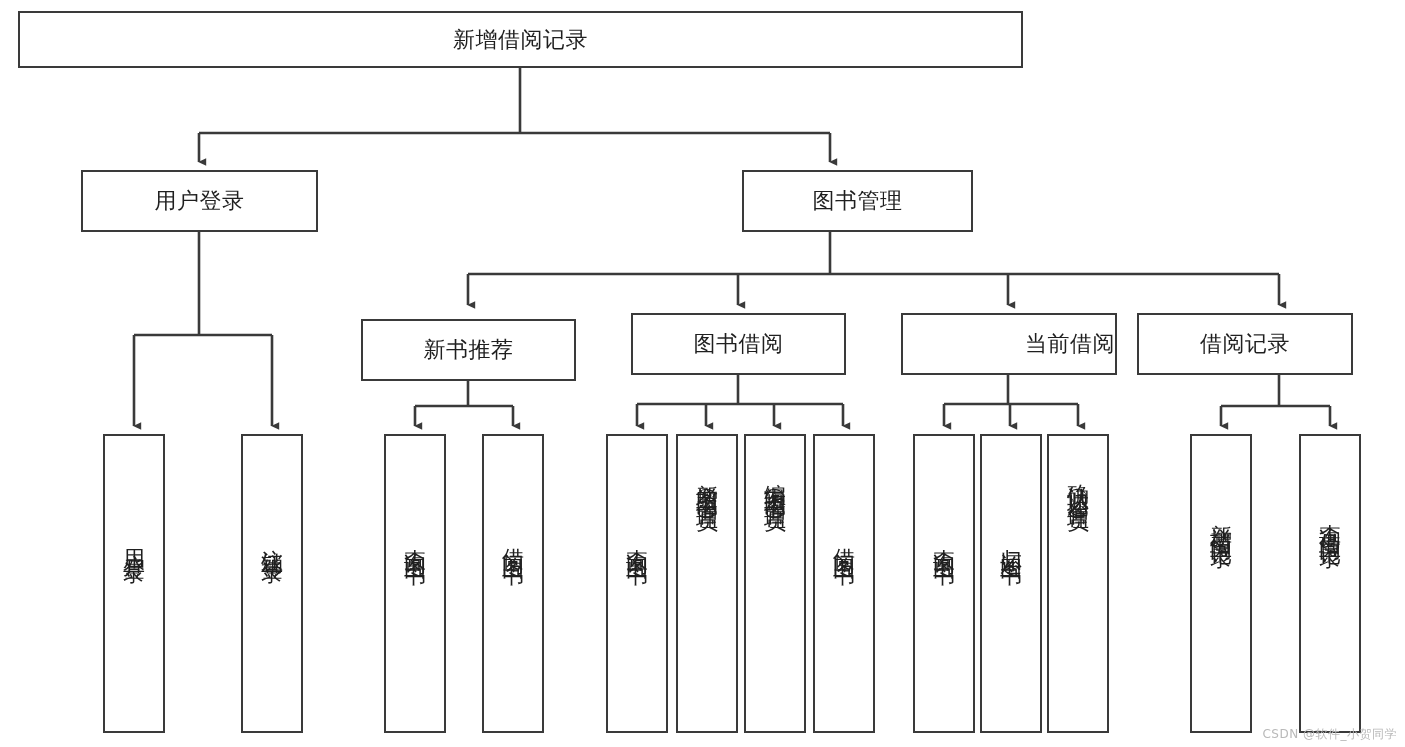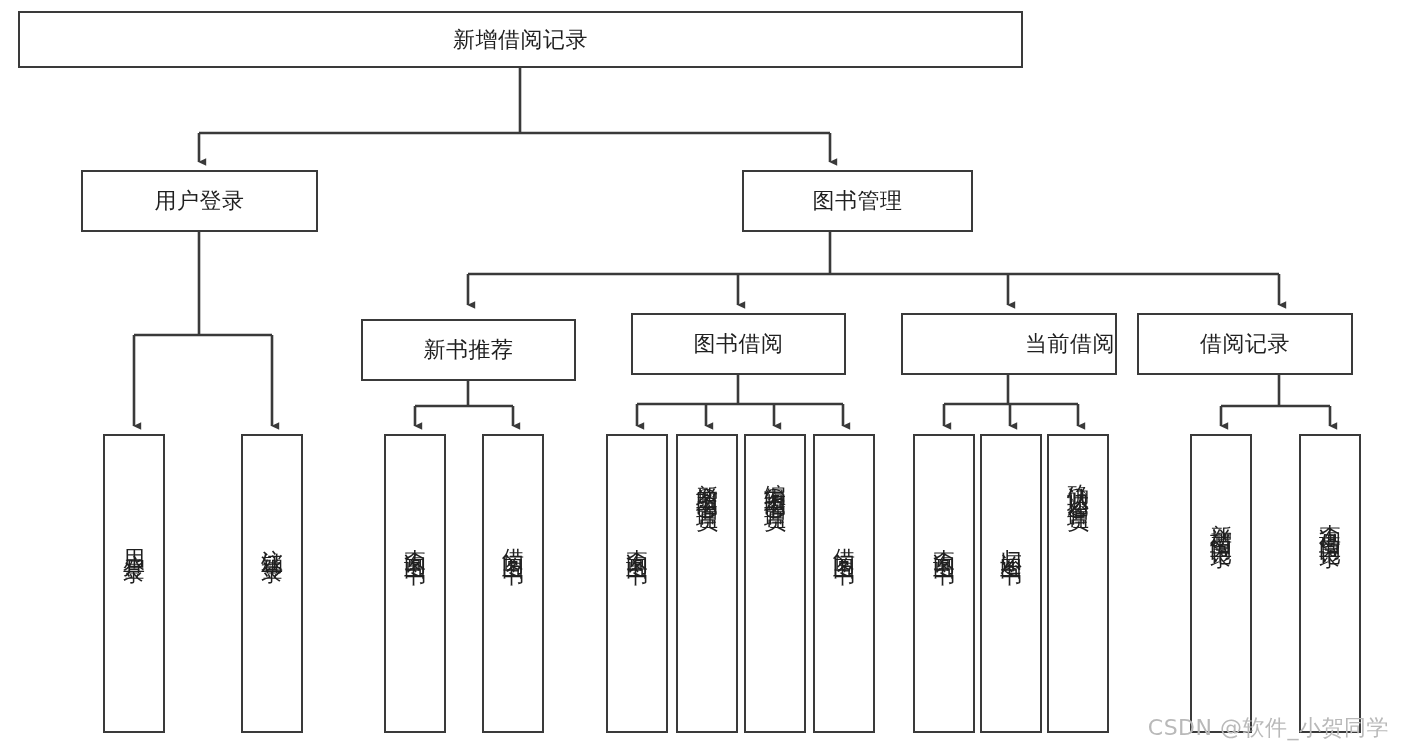--- a/index.html
+++ b/index.html
@@ -44,22 +44,22 @@
     white-space:nowrap;
   }
   .node.vert.tall .lbl{letter-spacing:4px;}
   .node.vert.pad-mid{padding-top:70px;}
   .node.vert.pad-big{padding-top:95px;}
   .node.vert.pad-sm{padding-top:30px;}
 
   #root-node{font-size:23px;}
   #watermark{
     position:absolute;
-    right:16px;bottom:4px;
-    font-size:22px;
+    right:8px;bottom:4px;
+    font-size:12px;
     color:#b9b9b9;
     letter-spacing:0.5px;
     white-space:nowrap;
     pointer-events:none;
   }
 </style>
 </head>
 <body>
 
 <div id="stage">

